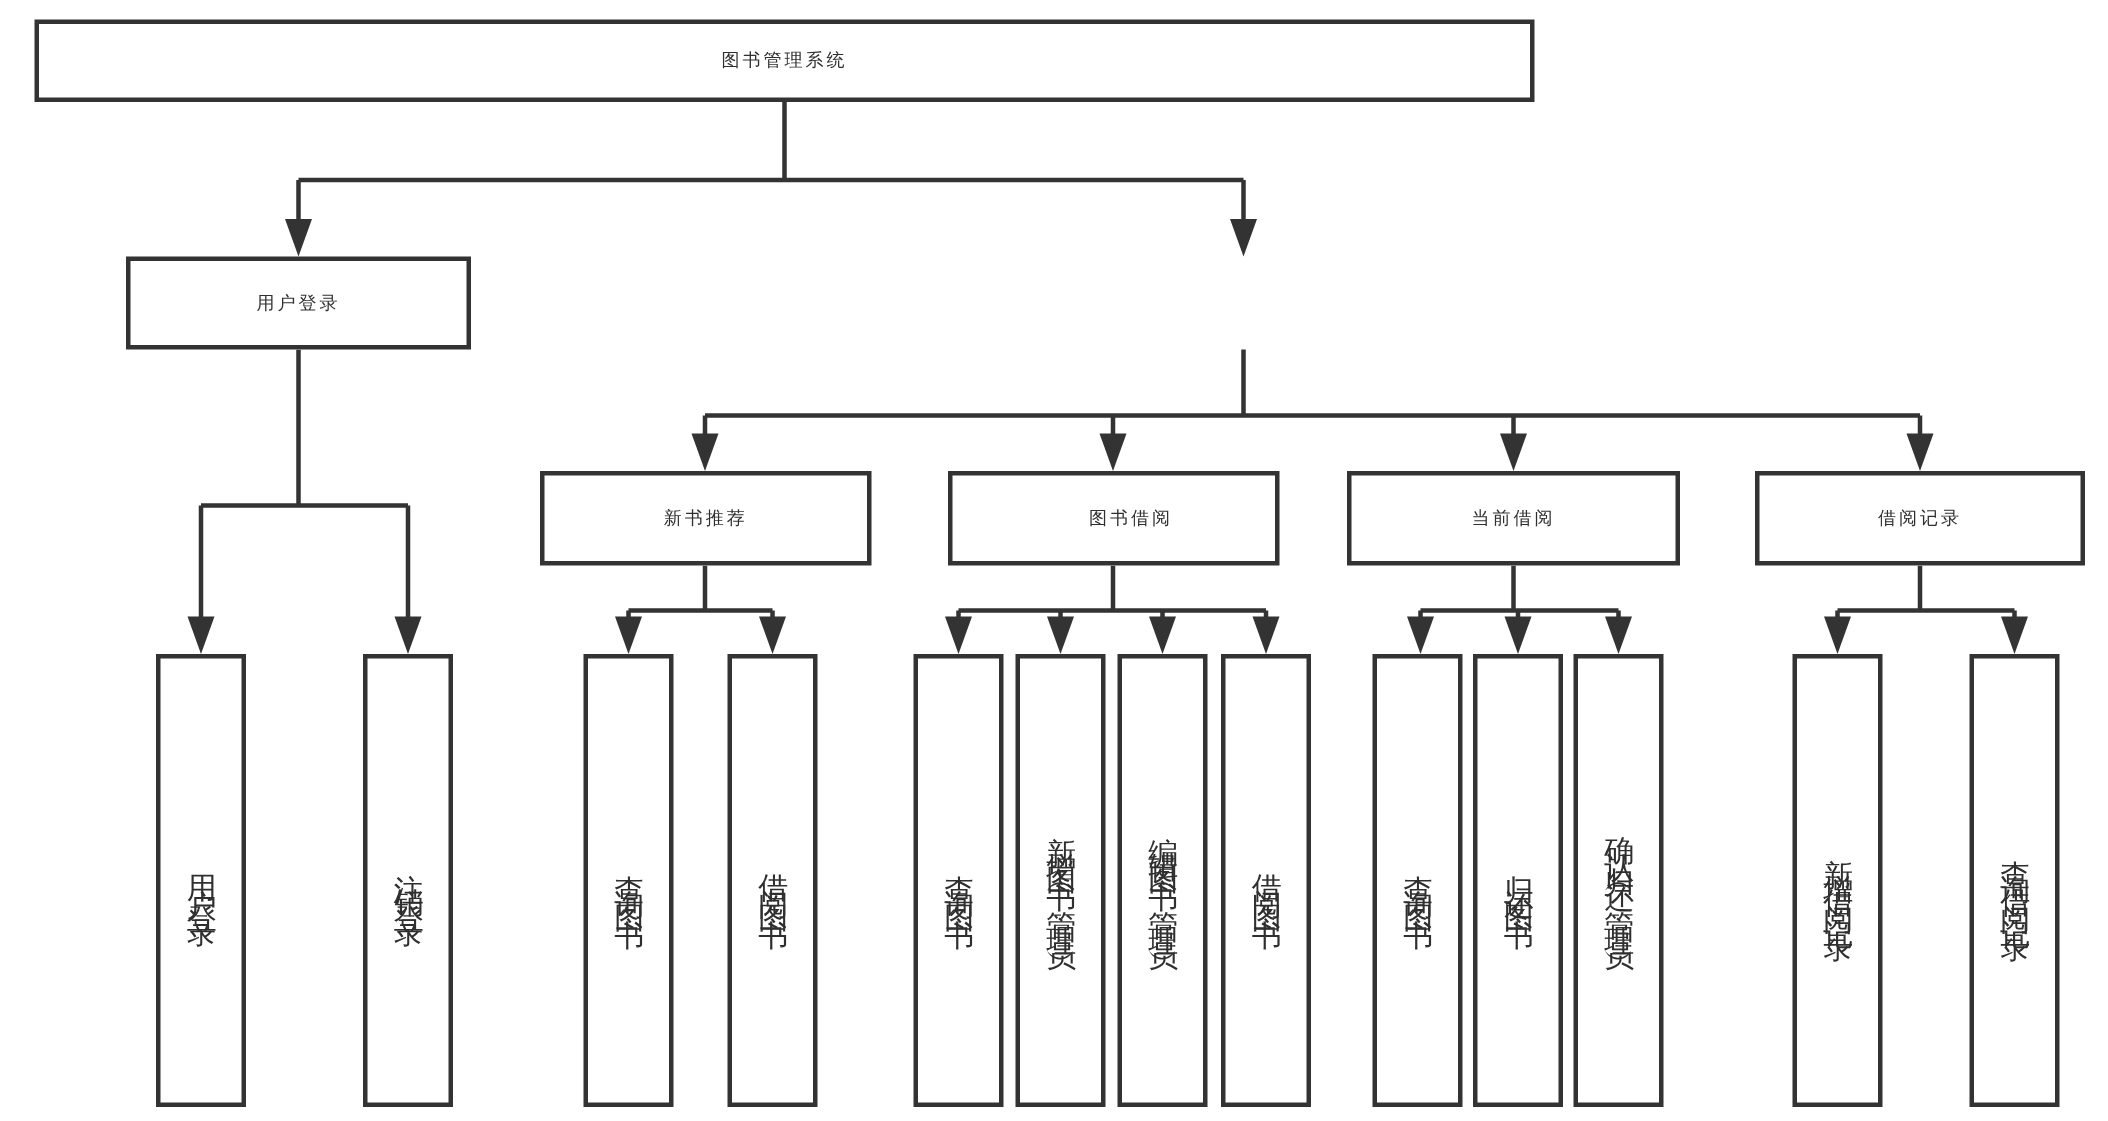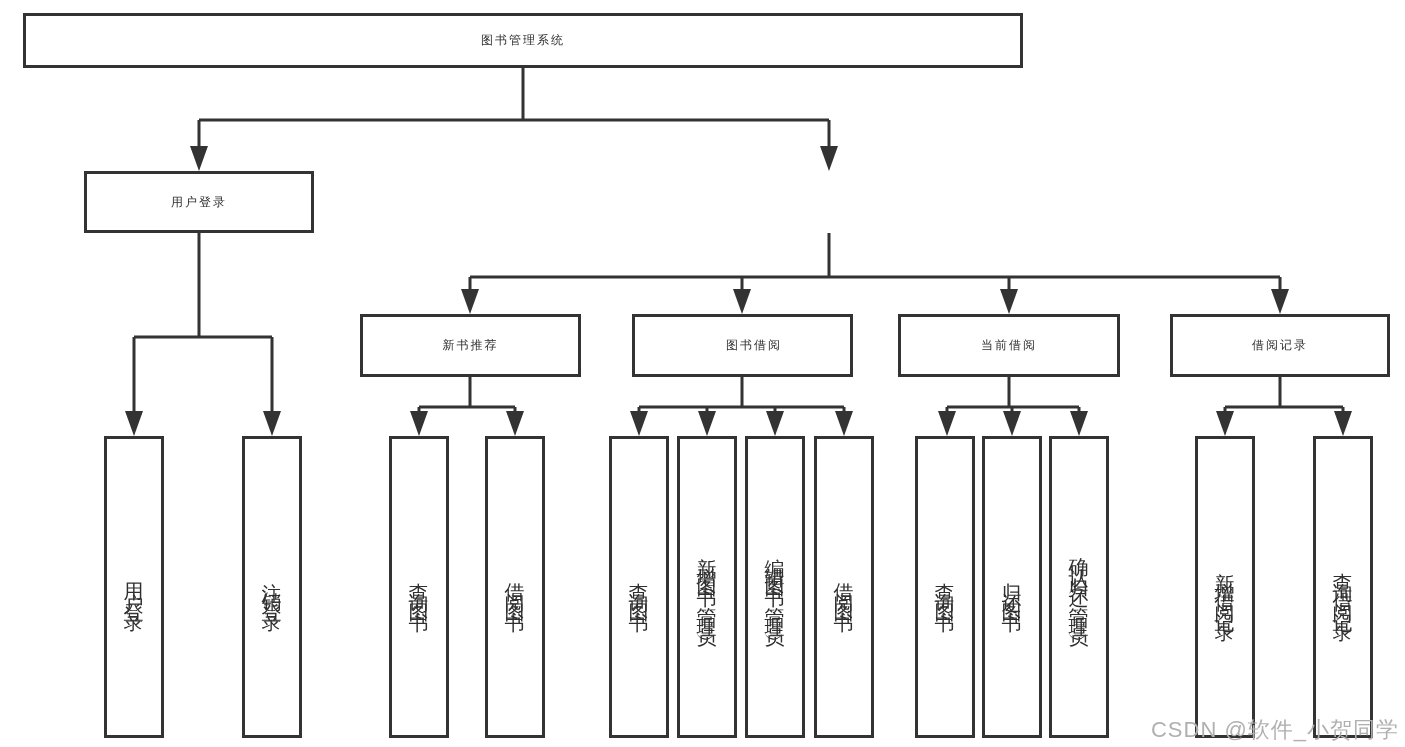--- a/index.html
+++ b/index.html
@@ -92,14 +92,13 @@
   <div class="box leaf" style="left:745px; top:436px; width:60px; height:302px;">编辑图书（管理员）</div>
   <div class="box leaf" style="left:814px; top:436px; width:60px; height:302px;">借阅图书</div>
 
   <div class="box leaf" style="left:915px; top:436px; width:60px; height:302px;">查询图书</div>
   <div class="box leaf" style="left:982px; top:436px; width:60px; height:302px;">归还图书</div>
   <div class="box leaf" style="left:1049px; top:436px; width:60px; height:302px;">确认归还（管理员）</div>
 
   <div class="box leaf" style="left:1195px; top:436px; width:60px; height:302px;">新增借阅记录</div>
   <div class="box leaf" style="left:1313px; top:436px; width:60px; height:302px;">查询借阅记录</div>
 
-  <div class="watermark">CSDN @软件_小贺同学</div>
 </div>
 
 </body></html>

